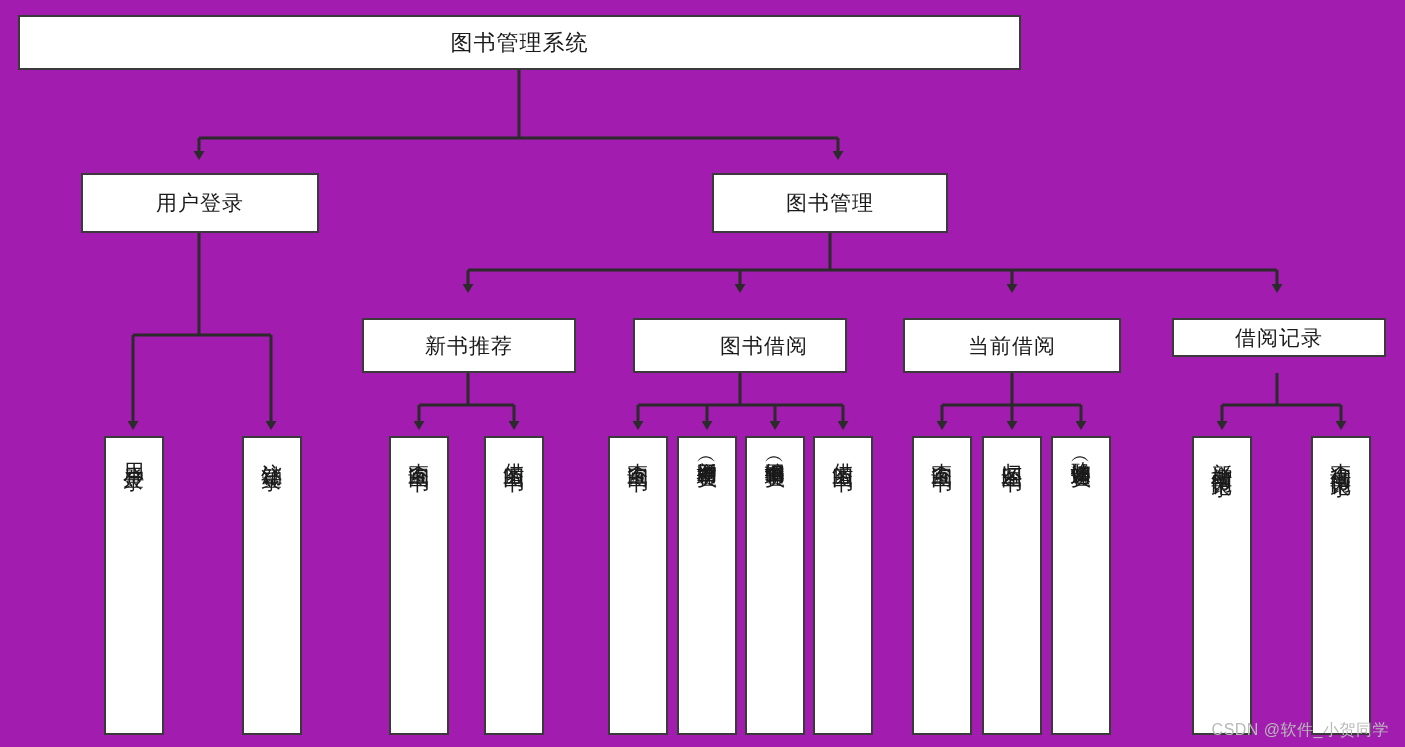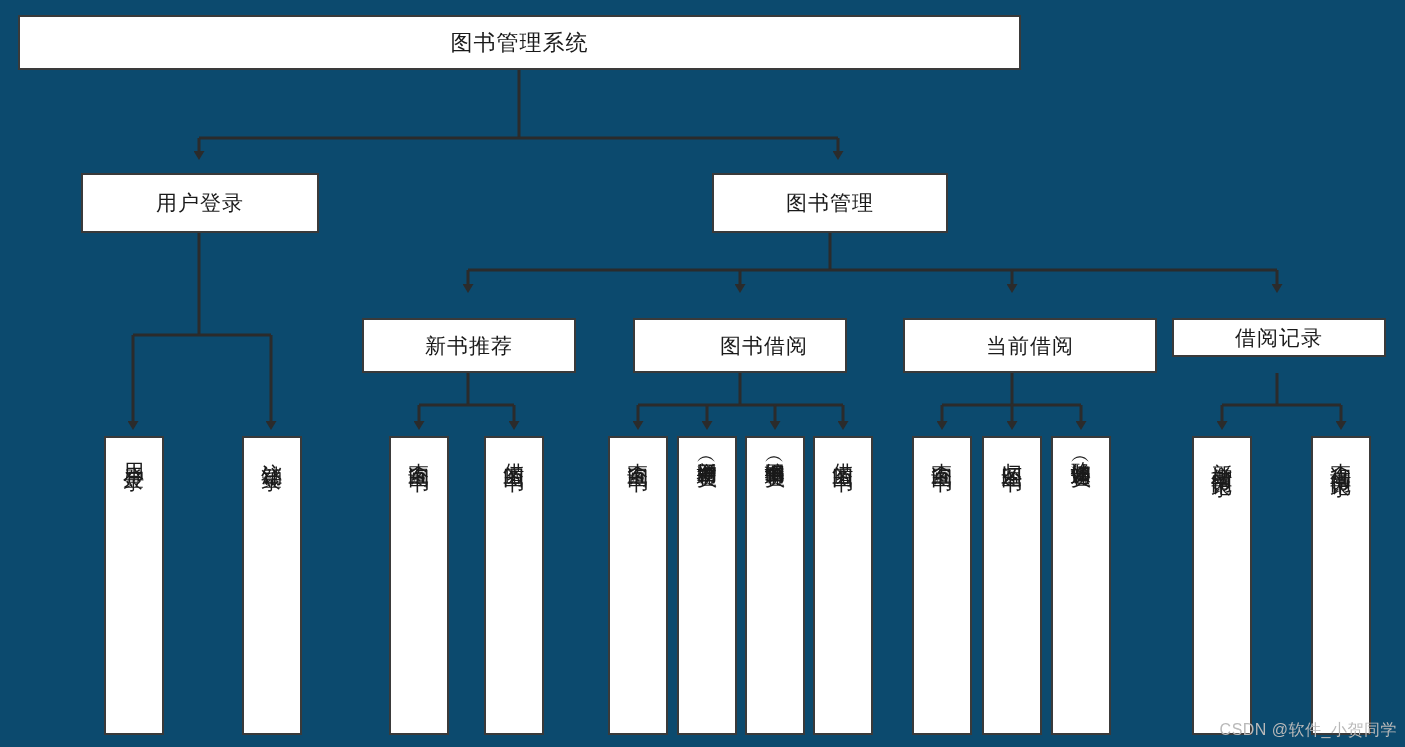--- a/index.html
+++ b/index.html
@@ -4,21 +4,21 @@
 <style>
   html, body {
     margin: 0;
     padding: 0;
     background: #ffffff;
   }
   #diagram-root {
     position: relative;
     width: 1405px;
     height: 747px;
-    background: #0c4a6e;
+    background: #a21caf;
     font-family: "Liberation Sans", "DejaVu Sans", sans-serif;
     overflow: hidden;
   }
   #connector-layer {
     position: absolute;
     left: 0;
     top: 0;
     width: 1405px;
     height: 747px;
     pointer-events: none;
@@ -53,21 +53,21 @@
     letter-spacing: 3px;
     white-space: nowrap;
     color: #1a1a1a;
   }
   .vlabel.long {
     font-size: 20px;
     letter-spacing: 1px;
   }
   #watermark {
     position: absolute;
-    right: 8px;
+    right: 16px;
     bottom: 6px;
     font-size: 16px;
     color: #b9b9b9;
     letter-spacing: 0.5px;
     white-space: nowrap;
   }
 </style>
 </head>
 <body>
 
@@ -133,21 +133,21 @@
   <div class="node node-h" style="left:362px; top:318px; width:214px; height:55px;">
     <span>新书推荐</span>
   </div>
 
   <div class="node node-h" style="left:712px; top:173px; width:236px; height:60px;">
     <span>图书管理</span>
   </div>
   <div class="node node-h" style="left:633px; top:318px; width:214px; height:55px;padding-left:48px;">
     <span>图书借阅</span>
   </div>
-  <div class="node node-h" style="left:903px; top:318px; width:254px; height:55px;">
+  <div class="node node-h" style="left:903px; top:318px; width:218px; height:55px;">
     <span>当前借阅</span>
   </div>
   <div class="node node-h" style="left:1172px; top:318px; width:214px; height:39px;">
     <span>借阅记录</span>
   </div>
 
   <div class="node node-v" style="left:104px; top:436px; width:60px; height:299px;">
     <span class="vlabel">用户登录</span>
   </div>
   <div class="node node-v" style="left:242px; top:436px; width:60px; height:299px;">

